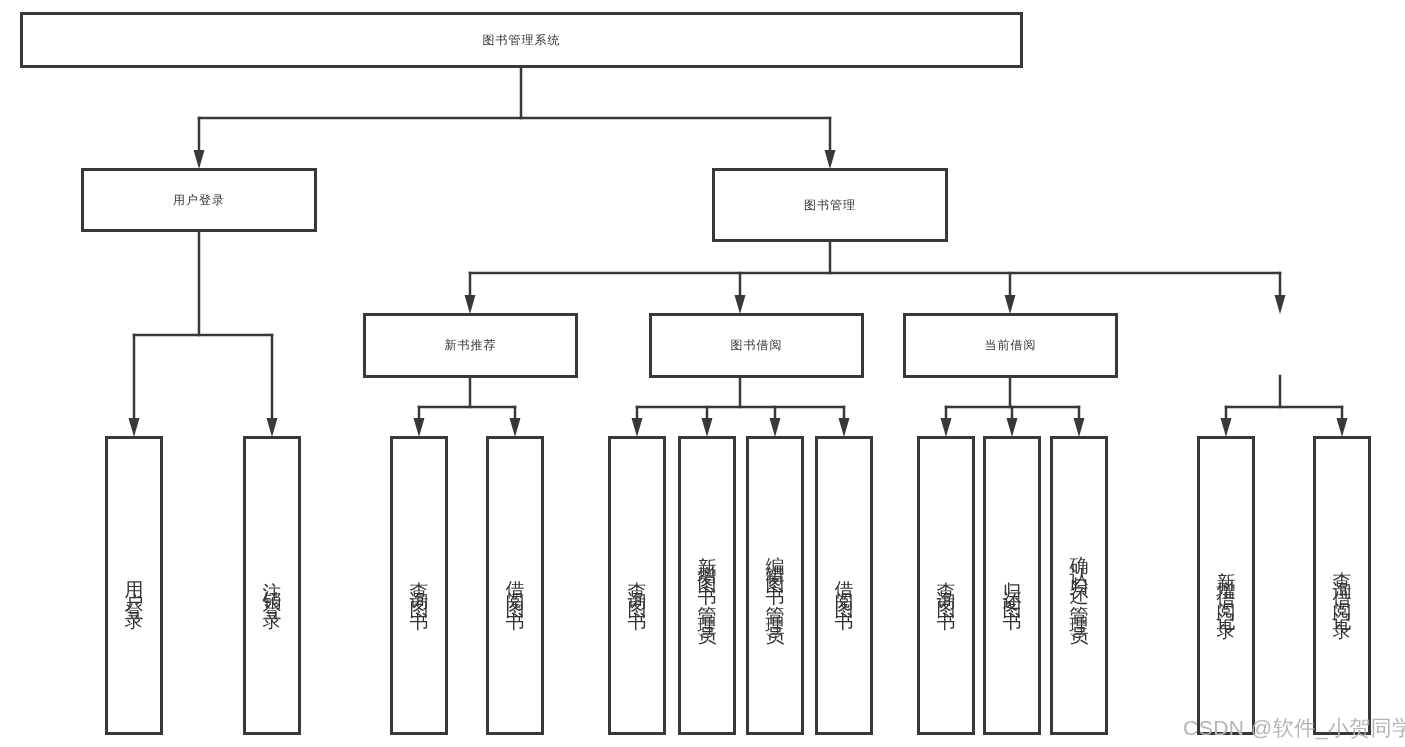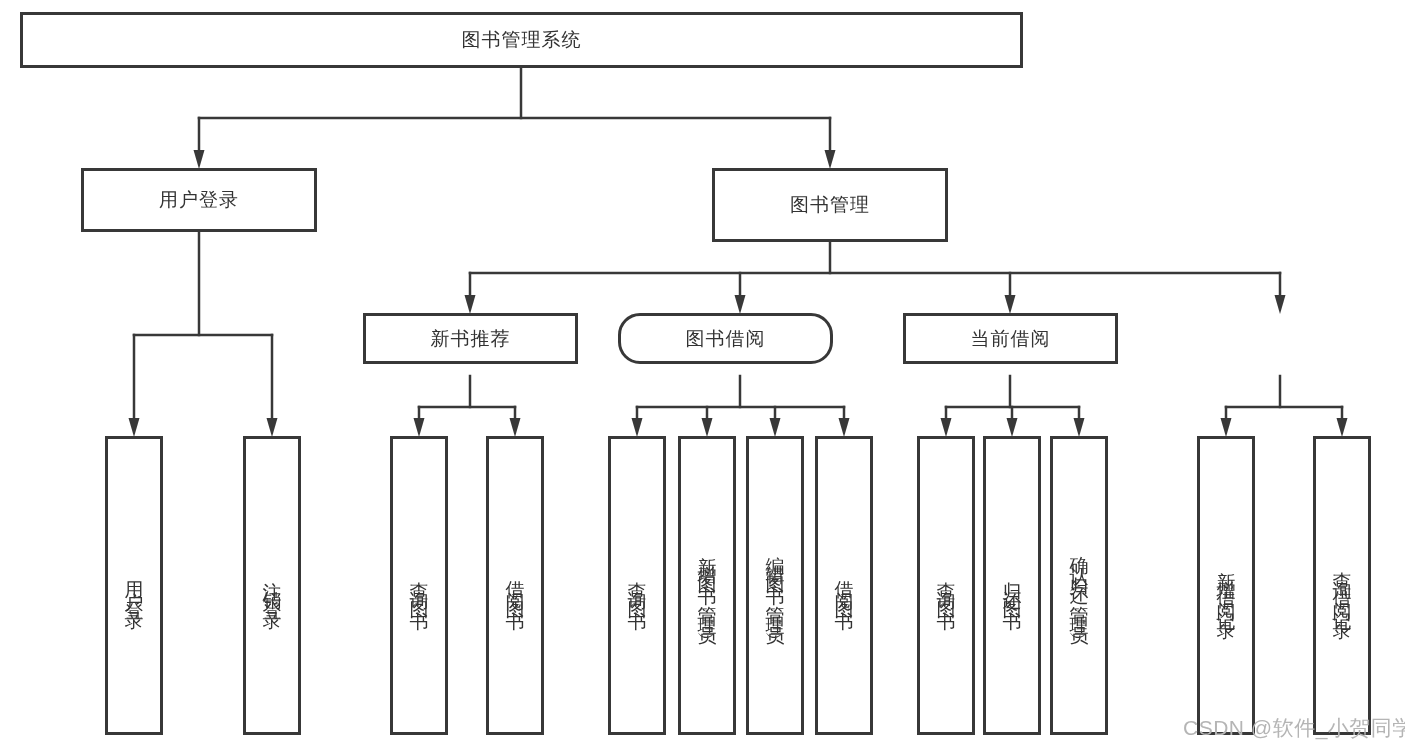--- a/index.html
+++ b/index.html
@@ -22,39 +22,39 @@
     box-sizing: border-box;
     background: #ffffff;
     border: 3px solid #383838;
     display: flex;
     align-items: center;
     justify-content: center;
     color: #333333;
     z-index: 2;
   }
   .box.h span {
-    font-size: 19px;
+    font-size: 12px;
     letter-spacing: 1px;
     white-space: nowrap;
   }
   .box.v span {
     writing-mode: vertical-rl;
     text-orientation: mixed;
     font-size: 19px;
     letter-spacing: 10px;
     line-height: 1.05;
     white-space: nowrap;
   }
   
   .n-root  { left:20px;  top:12px;  width:1003px; height:56px; }
   .n-login { left:81px;  top:168px; width:236px;  height:64px; }
   .n-mgmt  { left:712px; top:168px; width:236px;  height:74px; }
-  .l3      { top:313px; width:215px; height:51px;font-family:Liberation Serif, serif; }
+  .l3      { top:313px; width:215px; height:65px;font-family:Liberation Serif, serif; }
   .n-newbook { left:363px; }
-  .n-borrow  { left:618px;border-radius:22px; }
+  .n-borrow  { left:649px; }
   .n-current { left:903px;text-align:right; }
   .n-records { left:1173px; }
   .leaf    { top:436px; width:58px; height:299px; }
   .lf1  { left:105px; }  .lf2  { left:243px; }
   .lf3  { left:390px; }  .lf4  { left:486px; }
   .lf5  { left:608px; }  .lf6  { left:678px; }
   .lf7  { left:746px; }  .lf8  { left:815px; }
   .lf9  { left:917px; }  .lf10 { left:983px; }
   .lf11 { left:1050px; }
   .lf12 { left:1197px; } .lf13 { left:1313px; }

